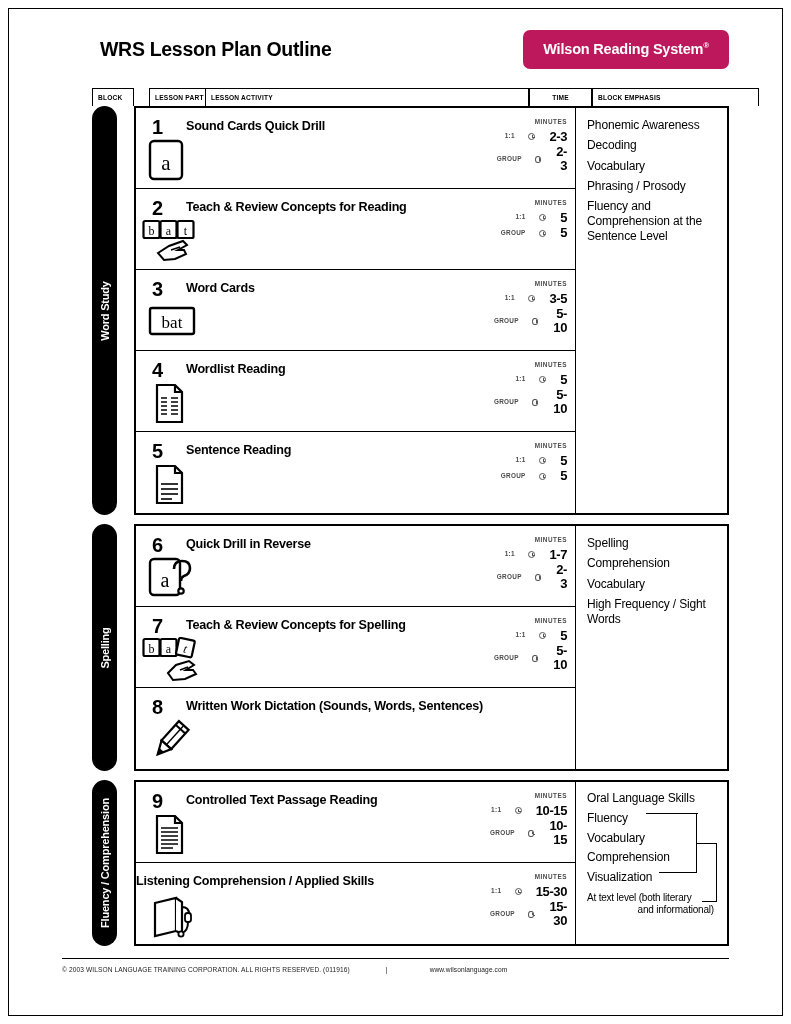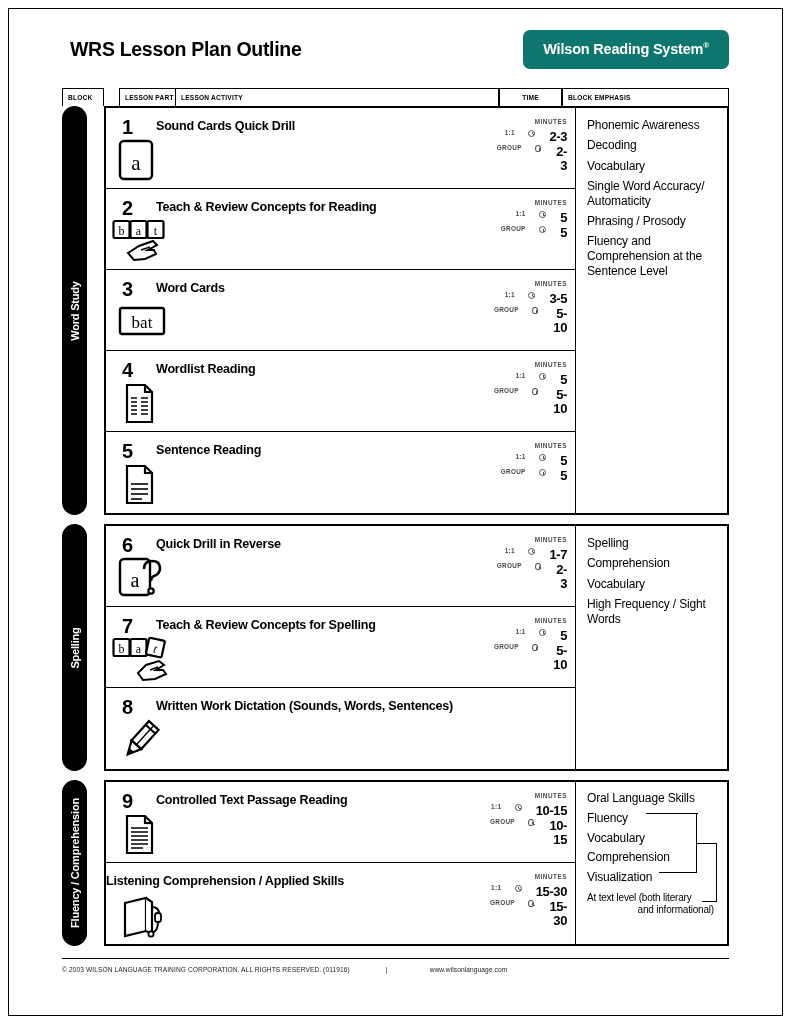--- a/index.html
+++ b/index.html
@@ -13,39 +13,39 @@
     overflow: hidden;
   }
   .page-border {
     position: absolute;
     left: 8px; top: 8px; right: 8px; bottom: 8px;
     border: 1px solid #000;
   }
   .sheet {
     position: absolute;
     left: 0; top: 0; width: 791px; height: 1024px;
-    padding: 26px 62px 0 62px;
+    padding: 26px 62px 0 92px;
   }
 
   
   .header {
     position: relative;
     height: 52px;
   }
   .doc-title {
     font-size: 19.5px;
     font-weight: bold;
     letter-spacing: -0.3px;
     position: absolute;
     left: 8px; top: 12px;
   }
   .logo-badge {
     position: absolute;
     right: 0; top: 4px;
-    background: #0f766e;
+    background: #be185d;
     color: #fff;
     border-radius: 7px;
     padding: 11px 20px 12px 20px;
     font-size: 14.5px;
     font-weight: bold;
     letter-spacing: -0.2px;
     white-space: nowrap;
   }
   .logo-badge sup { font-size: 8px; vertical-align: super; }
 
@@ -168,20 +168,21 @@
   }
   .t-minutes {
     font-size: 6.4px;
     font-weight: bold;
     letter-spacing: 0.5px;
     color: #4a4a4a;
     margin-bottom: 4px;
   }
   .t-line {
     display: flex;
+    align-items: center;
     justify-content: flex-end;
     gap: 13px;
     margin-bottom: 2px;
   }
   .t-key {
     font-size: 6.4px;
     font-weight: bold;
     letter-spacing: 0.3px;
     color: #4a4a4a;
   }
@@ -428,21 +429,20 @@
                 <span class="t-val">5</span>
               </div>
             </div>
           </div>
 
         </div>
         <div class="emphasis-col">
           <div class="emph-item">Phonemic Awareness</div>
           <div class="emph-item">Decoding</div>
           <div class="emph-item">Vocabulary</div>
-          <div class="emph-item">Single Word Accuracy/ Automaticity</div>
           <div class="emph-item">Phrasing / Prosody</div>
           <div class="emph-item">Fluency and Comprehension at the Sentence Level</div>
         </div>
       </div>
     </div>
 
     <div class="section">
       <div class="pill">
         <span class="pill-label">Spelling</span>
       </div>

